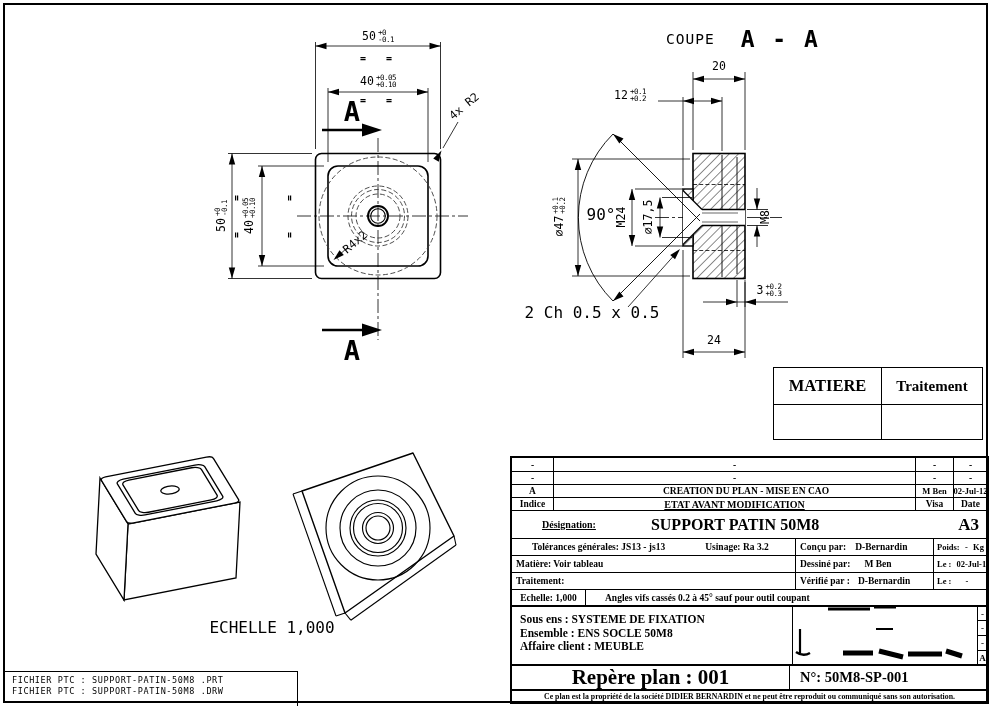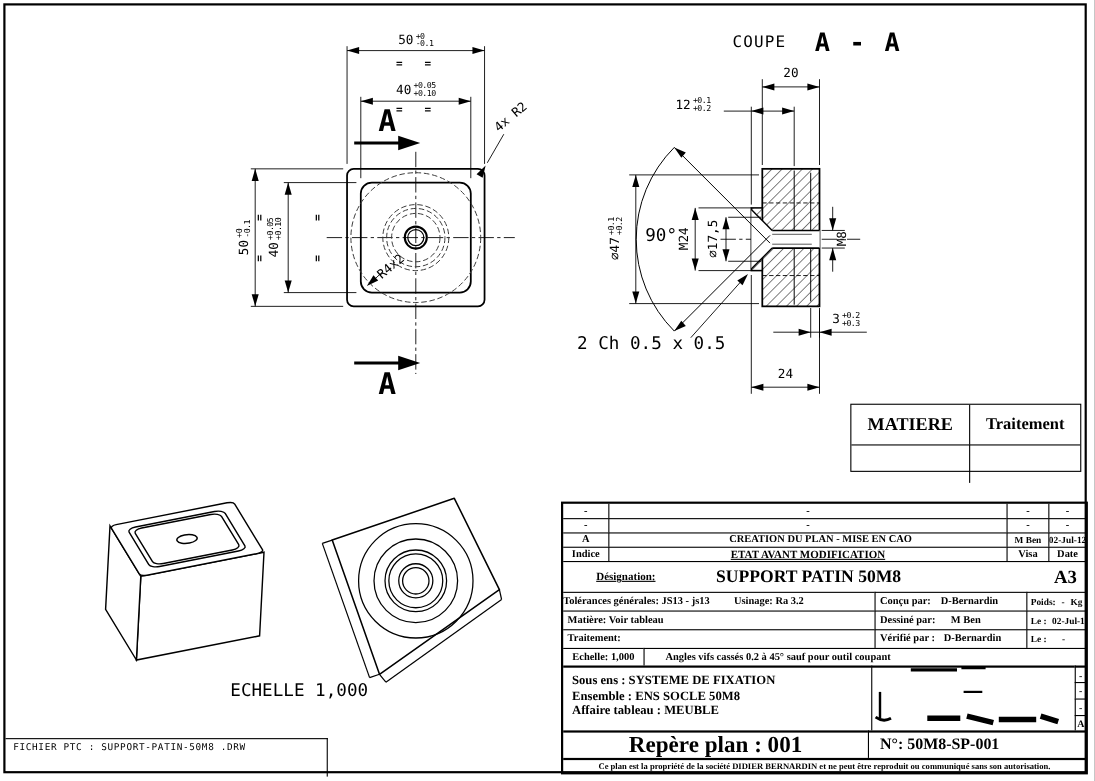--- a/index.html
+++ b/index.html
@@ -28,21 +28,21 @@
   .cell{position:absolute;box-sizing:border-box;border-left:1px solid #000;border-top:1px solid #000;
         display:flex;align-items:center;white-space:nowrap;overflow:hidden;
         font-family:"Liberation Serif",serif;font-weight:bold;}
   .cell.nl{border-left:none;}
   .cell.nt{border-top:none;}
   .cell.hv{border-top-width:2px;}
   .cc{justify-content:center;}
   .f95{font-size:9.5px;}
   .f85{font-size:8.5px;}
   .f10{font-size:10px;text-decoration:underline;}
-  .mat{left:773px;top:367px;width:210px;height:62px;border:1.5px solid #000;box-sizing:border-box;}
+  .mat{left:773px;top:367px;width:210px;height:73px;border:1.5px solid #000;box-sizing:border-box;}
   .mat .hd{position:absolute;top:0;height:36px;display:flex;align-items:center;justify-content:center;
            font-family:"Liberation Serif",serif;font-weight:bold;box-sizing:border-box;}
   .fich{left:5px;top:671px;width:293px;height:35px;border-top:1.5px solid #000;border-right:1.5px solid #000;
         box-sizing:border-box;padding:3px 0 0 7px;}
 </style>
 </head>
 <body>
 
 <div class="page">
 
@@ -296,20 +296,21 @@
     <span>3</span>
     <span class="tol">
         <b>+0.2</b>
         <b>+0.3</b>
       </span>
   </div>
   <div class="abs dim ctr" style="left:714px;top:340px;">24</div>
 
   <div class="abs sm ctr" style="left:272px;top:627px;">ECHELLE 1,000</div>
   <div class="abs fich">
+    <div class="mono8">FICHIER PTC : SUPPORT-PATIN-50M8 .PRT</div>
     <div class="mono8">FICHIER PTC : SUPPORT-PATIN-50M8 .DRW</div>
   </div>
 
   <div class="abs mat">
     <div class="hd" style="left:0;width:107px;font-size:16.5px;">MATIERE</div>
     <div class="hd" style="left:107px;width:101px;font-size:15px;border-left:1px solid #000;">Traitement</div>
     <div class="abs" style="left:0;top:36px;width:208px;border-top:1px solid #000;"></div>
     <div class="abs" style="left:107px;top:36px;height:35px;border-left:1px solid #000;"></div>
   </div>
 
@@ -334,21 +335,21 @@
     <div class="cell cc f10" style="left:41px;top:39px;width:362px;height:13px;">ETAT AVANT MODIFICATION</div>
     <div class="cell cc f95" style="left:403px;top:39px;width:38px;height:13px;">Visa</div>
     <div class="cell cc f95" style="left:441px;top:39px;width:34px;height:13px;">Date</div>
 
     <div class="cell nl" style="left:0;top:52px;width:475px;height:28px;">
       <span class="f10" style="margin-left:30px;">Désignation:</span>
       <span style="margin-left:55px;font-size:16px;">SUPPORT PATIN 50M8</span>
       <span style="position:absolute;right:8px;font-size:17px;">A3</span>
     </div>
 
-    <div class="cell nl f95" style="left:0;top:80px;width:283px;height:17px;padding-left:0;">
+    <div class="cell nl f95" style="left:0;top:80px;width:283px;height:17px;padding-left:20px;gap:18px;">
       <span>Tolérances générales: JS13 - js13</span>
       <span style="margin-left:22px;">Usinage: Ra 3.2</span>
     </div>
     <div class="cell f95" style="left:283px;top:80px;width:138px;height:17px;padding-left:4px;">
       <span>Conçu par:</span>
       <span style="margin-left:9px;">D-Bernardin</span>
     </div>
     <div class="cell f85" style="left:421px;top:80px;width:54px;height:17px;padding:0 3px;justify-content:space-between;">
       <span>Poids:</span>
       <span>-</span>
@@ -375,21 +376,21 @@
       <span style="margin-left:14px;">-</span>
     </div>
 
     <div class="cell nl cc f95" style="left:0;top:131px;width:73px;height:16px;">Echelle:  1,000</div>
     <div class="cell f95" style="left:73px;top:131px;width:402px;height:16px;padding-left:19px;">Angles vifs cassés 0.2 à 45° sauf pour outil coupant</div>
 
     <div class="cell nl hv" style="left:0;top:147px;width:280px;height:59px;align-items:flex-start;">
       <div style="padding:6px 0 0 8px;font-size:11.5px;line-height:13.5px;">
         <div>Sous ens : SYSTEME DE FIXATION</div>
         <div>Ensemble : ENS SOCLE 50M8</div>
-        <div>Affaire tableau : MEUBLE</div>
+        <div>Affaire client : MEUBLE</div>
       </div>
     </div>
     <div class="cell hv" style="left:280px;top:147px;width:185px;height:59px;"></div>
     <div class="cell hv cc" style="left:465px;top:147px;width:10px;height:15px;font-size:9px;">-</div>
     <div class="cell cc" style="left:465px;top:162px;width:10px;height:15px;font-size:9px;">-</div>
     <div class="cell cc" style="left:465px;top:177px;width:10px;height:15px;font-size:9px;">-</div>
     <div class="cell cc" style="left:465px;top:192px;width:10px;height:14px;font-size:9px;">A</div>
 
     <div class="cell nl hv cc" style="left:0;top:206px;width:277px;height:25px;font-size:21px;">Repère plan : 001</div>
     <div class="cell hv" style="left:277px;top:206px;width:198px;height:25px;padding-left:10px;font-size:14.5px;">N°: 50M8-SP-001</div>

